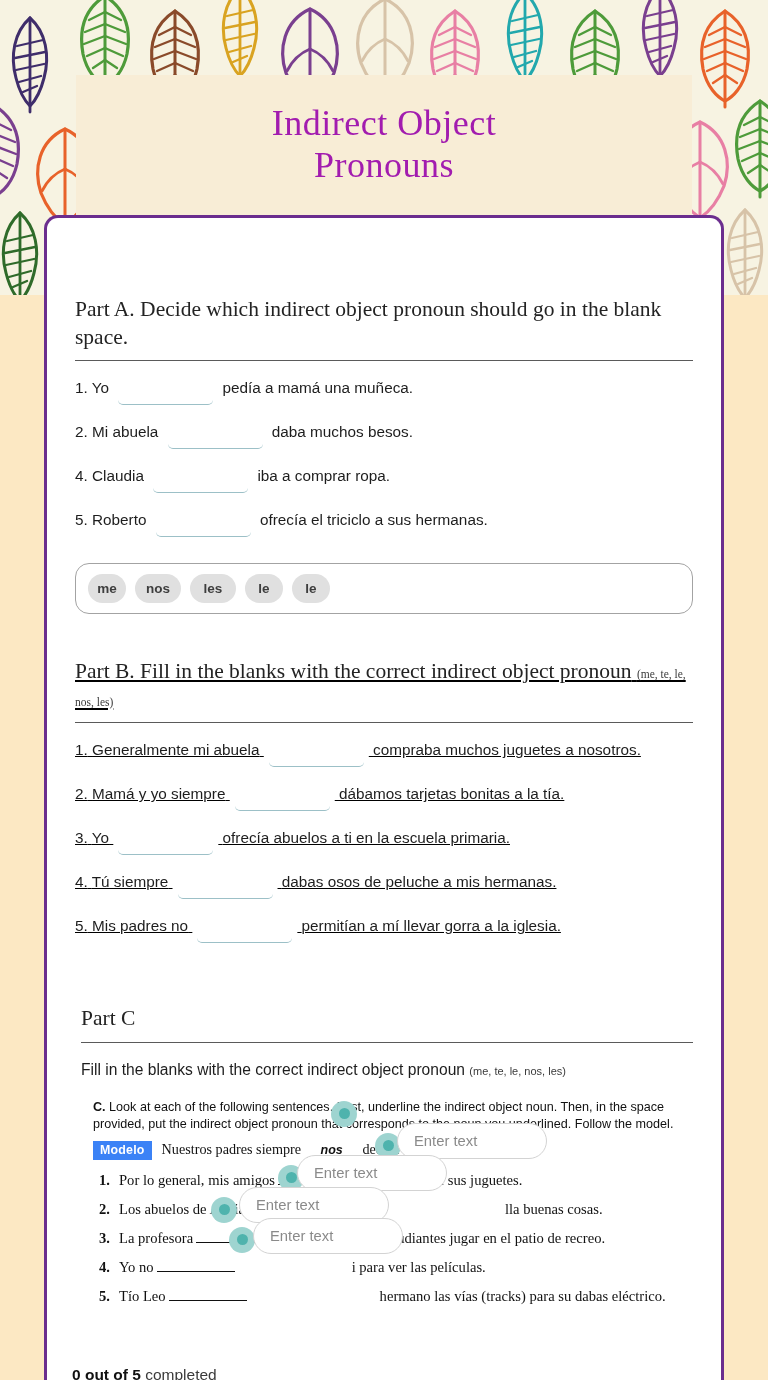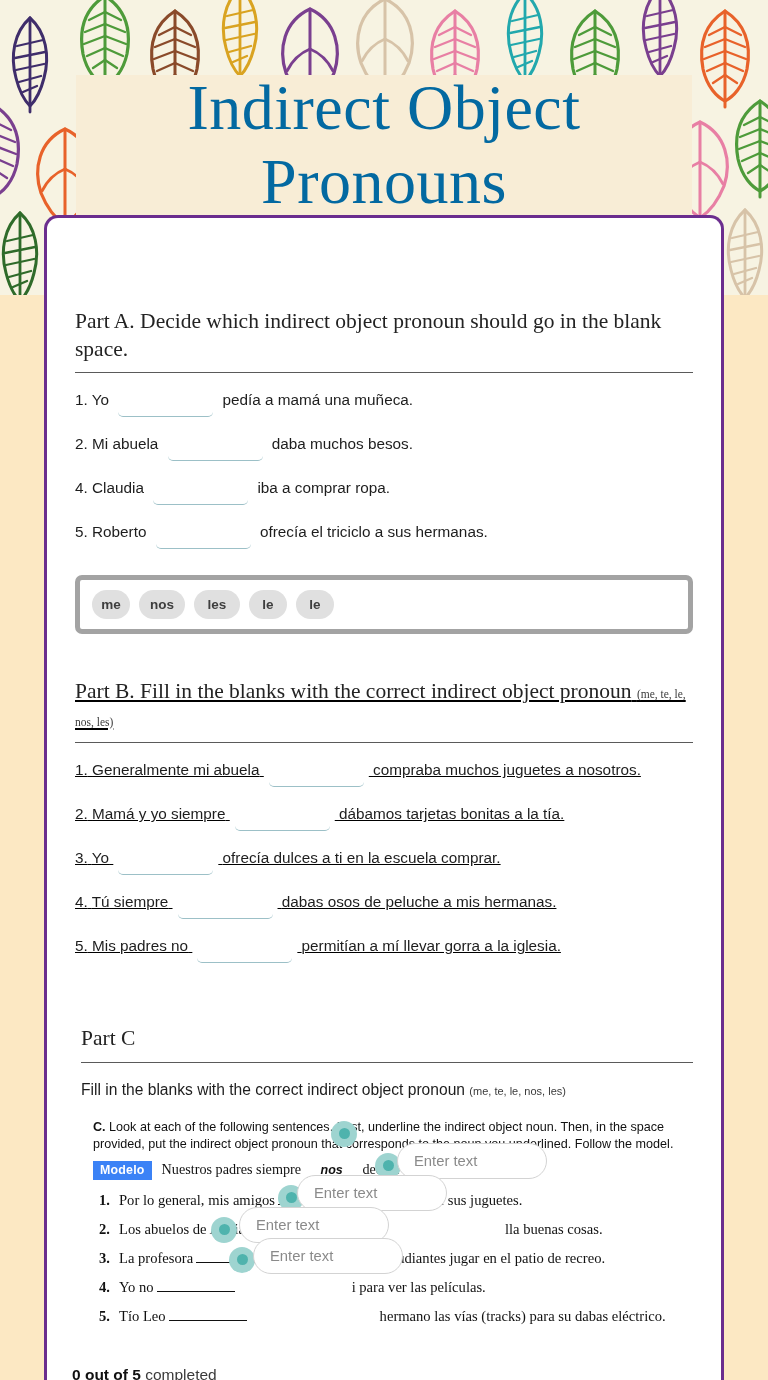--- a/index.html
+++ b/index.html
@@ -29,44 +29,44 @@
     left: 76px; top: 75px;
     width: 616px; height: 140px;
     background: #f8edd6;
     display: flex;
     align-items: center;
     justify-content: center;
     z-index: 3;
   }
   #title-text {
     font-family: "Liberation Serif", serif;
-    font-size: 64px;
+    font-size: 36px;
     line-height: 1.16;
-    color: #0369a1;
+    color: #a21caf;
     text-align: center;
     letter-spacing: 0.5px;
     padding: 0 20px;
   }
 
   
   #card {
     position: absolute;
     left: 44px; top: 215px;
     width: 680px;
     height: 1165px;
     background: #ffffff;
     border: 3px solid #6b2d8e;
     border-bottom: none;
     border-radius: 14px 14px 0 0;
     z-index: 4;
     overflow: hidden;
     padding: 0 28px;
   }
 
-  .section { margin-top: 12px; }
+  .section { margin-top: 0; }
 
   .section-heading {
     font-family: "Liberation Serif", serif;
     font-size: 21.5px;
     line-height: 1.28;
     color: #232323;
     padding-top: 0;
   }
   .heading-note {
     font-family: "Liberation Serif", serif;
@@ -102,22 +102,22 @@
     font-family: "Liberation Sans", sans-serif;
     font-size: 15px;
     color: #1d1d1d;
     outline: none;
     padding: 0 3px;
   }
 
   
   #word-bank {
     margin-top: 26px;
-    border: 5px solid #a3a3a3;
-    border-radius: 7px;
+    border: 1px solid #a3a3a3;
+    border-radius: 14px;
     padding: 10px 12px;
     display: flex;
     gap: 9px;
     align-items: center;
   }
   .chip {
     background: #e0e0e0;
     color: #3e3e3e;
     border-radius: 22px;
     padding: 7px 0;
@@ -406,21 +406,21 @@
       <span class="frag">2.</span>
       <span class="frag">Mamá y yo siempre</span>
       <input class="blank" value="" style="">
       <span class="frag">dábamos tarjetas bonitas a la tía.</span>
     </div>
 
     <div class="qline">
       <span class="frag">3.</span>
       <span class="frag">Yo</span>
       <input class="blank" value="" style="">
-      <span class="frag">ofrecía dulces a ti en la escuela comprar.</span>
+      <span class="frag">ofrecía abuelos a ti en la escuela primaria.</span>
     </div>
 
     <div class="qline">
       <span class="frag">4.</span>
       <span class="frag">Tú siempre</span>
       <input class="blank" value="" style="">
       <span class="frag">dabas osos de peluche a mis hermanas.</span>
     </div>
 
     <div class="qline">

